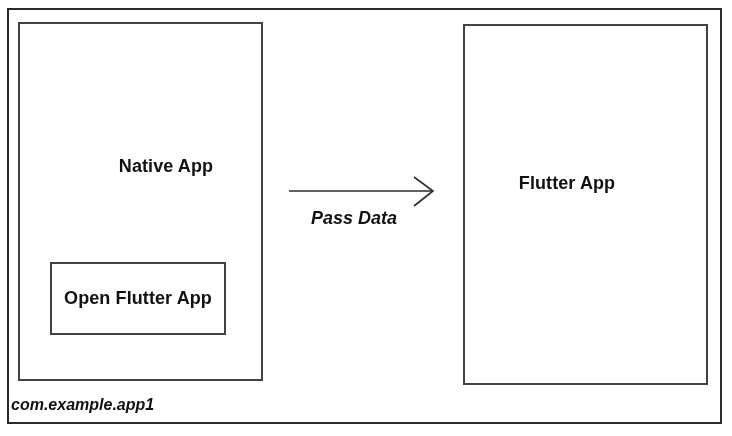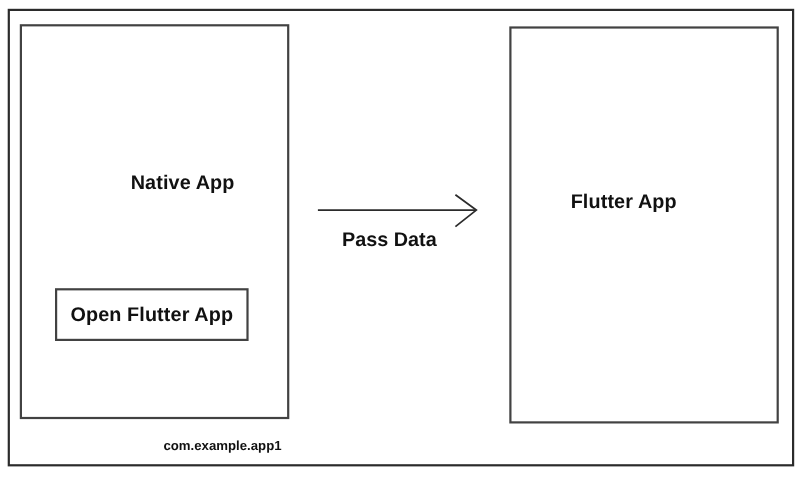--- a/index.html
+++ b/index.html
@@ -59,41 +59,42 @@
   .title-flutter {
     left: 463px;
     width: 208px;
     top: 173px;
   }
   .open-btn {
     position: absolute;
     left: 50px;
     top: 262px;
     width: 176px;
-    height: 48px;
+    height: 73px;
     border: 2px solid var(--box-border, #424242);
     background: #ffffff;
     display: flex;
     align-items: center;
     justify-content: center;
     font-size: 18px;
     font-weight: 700;
     font-family: "Liberation Sans", sans-serif;
     color: var(--text, #111111);
     letter-spacing: 0.1px;
     padding: 0;
     cursor: pointer;
     white-space: nowrap;
   }
   .pkg-label {
     position: absolute;
-    text-align: right;
-    font-size: 12px;
+    text-align: left;
+    font-size: 16px;
     line-height: 20px;
     white-space: nowrap;
+    font-style: italic;
   }
   .pkg-native {
     left: 11px;
     width: 245px;
     top: 395px;
   }
   .pkg-flutter {
     left: 461px;
     width: 245px;
     top: 399px;
@@ -108,20 +109,21 @@
   }
   .arrow-label {
     position: absolute;
     left: 283px;
     width: 142px;
     top: 208px;
     text-align: center;
     font-size: 18px;
     line-height: 21px;
     white-space: nowrap;
+    font-style: italic;
   }
 </style>
 </head>
 <body>
 
 <div class="canvas">
 
   <div class="outer-frame"></div>
 
   <div class="app-box native"></div>

